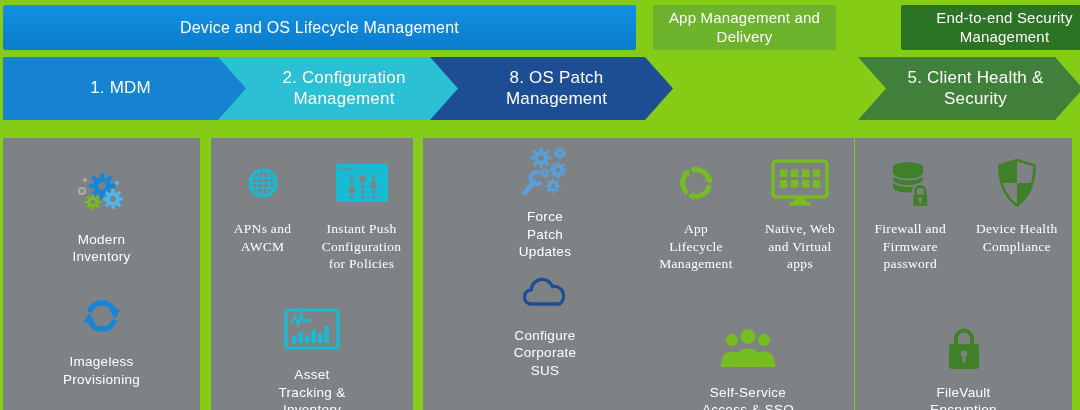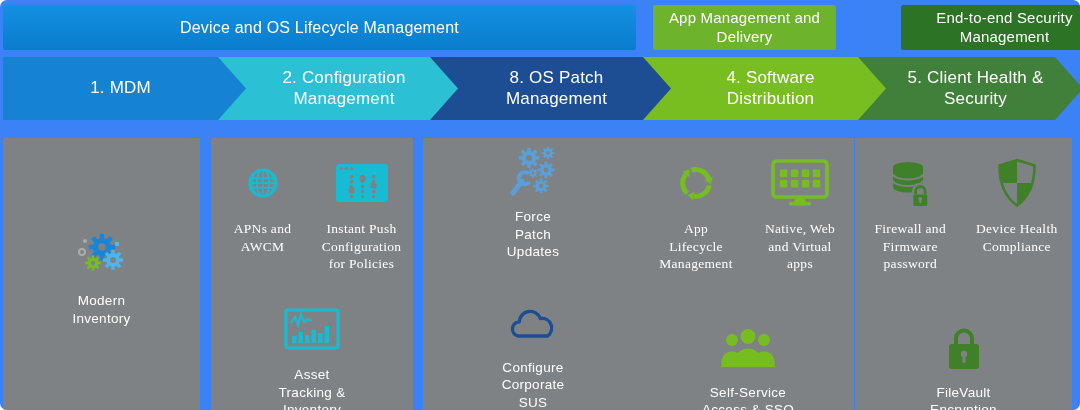--- a/index.html
+++ b/index.html
@@ -1,38 +1,38 @@
 <!DOCTYPE html>
 <html><head>
 <meta charset="utf-8">
 <style>
   html,body{margin:0;padding:0;background:#fff;}
-  #canvas{position:relative;width:1080px;height:410px;background:#3b82f6;overflow:hidden;
-          font-family:"Liberation Sans",sans-serif;border-radius:7px;-webkit-font-smoothing:antialiased;}
+  #canvas{position:relative;width:1080px;height:410px;background:#84cc16;overflow:hidden;
+          font-family:"Liberation Sans",sans-serif;-webkit-font-smoothing:antialiased;}
   .bar{position:absolute;top:5px;height:45px;border-radius:2px;display:flex;align-items:center;
        justify-content:center;color:#fff;text-align:center;white-space:pre-line;letter-spacing:.2px;}
   #b1{left:3px;width:633px;background:linear-gradient(180deg,#1390e2,#0a7ccd);font-size:16px;}
   #b2{left:644px;width:183px;background:#6db32c;font-size:15px;line-height:1.25;margin-left:9px;}
   #b3{left:857px;width:207px;background:#2d7326;font-size:15px;line-height:1.25;margin-left:44px;}
 
   .chev{position:absolute;top:57px;height:63px;display:flex;align-items:center;justify-content:center;
         color:#fff;font-size:17px;line-height:1.22;text-align:center;white-space:pre-line;letter-spacing:.2px;}
   .notch{clip-path:polygon(0 0,calc(100% - 28px) 0,100% 50%,calc(100% - 28px) 100%,0 100%,28px 50%);padding-left:10px;}
   .flat{clip-path:polygon(0 0,calc(100% - 28px) 0,100% 50%,calc(100% - 28px) 100%,0 100%);padding-right:20px;}
   #s1{left:3px;width:235px;background:#1583d2;}
   #s2{left:218px;width:232px;background:#2bc0d4;text-align:center;}
   #s3{left:430px;width:233px;background:#1d4e94;}
   #s4{left:643px;width:235px;background:#79be20;}
   #s5{left:858px;width:215px;background:#41803a;}
 
   .panel{position:absolute;top:138px;height:265px;background:#7f8285;color:#fff;
          display:flex;flex-direction:column;}
   #p1{left:3px;width:197px;justify-content:space-evenly;padding:6px 0;}
   #p2{left:211px;width:198px;justify-content:space-between;padding:16px 2px 16px;}
-  #p3{left:423px;width:212px;justify-content:flex-start;padding:4px 4px;gap:32px;}
+  #p3{left:423px;width:212px;justify-content:flex-start;padding:4px 16px;}
   #p4{left:642px;width:208px;justify-content:space-between;padding:16px 2px 18px;}
   #p5{left:855px;width:213px;justify-content:space-between;padding:16px 2px 18px;}
   .item{display:flex;flex-direction:column;align-items:center;gap:8px;}
   .duo{display:flex;width:100%;}
   .duo .item{flex:1;font-family:Liberation Serif, serif;}
   .iconbox{height:58px;display:flex;align-items:center;justify-content:center;}
   .lbl{font-size:13.5px;line-height:1.3;letter-spacing:.3px;text-align:center;white-space:pre-line;}
   .defs{position:absolute;width:0;height:0;}
 </style>
 </head>
@@ -67,22 +67,20 @@
   <div class="bar" id="b2">App Management and
 Delivery</div>
   <div class="bar" id="b3">End-to-end Security
 Management</div>
 
   <div class="chev flat" id="s1">1. MDM</div>
   <div class="chev notch" id="s2">2. Configuration
 Management</div>
   <div class="chev notch" id="s3">8. OS Patch
 Management</div>
-  <div class="chev notch" id="s4">4. Software
-Distribution</div>
   <div class="chev notch" id="s5">5. Client Health &amp;
 Security</div>
 
   <div class="panel" id="p1">
     <div class="item">
       <div class="iconbox">
         <svg width="52" height="46" viewBox="0 0 52 46">
           <g transform="translate(26,15) scale(1.05)" fill="#1886d6">
               <use href="#gear"></use>
             </g>
@@ -92,20 +90,34 @@
           <g transform="translate(37,28) scale(0.80)" fill="#4fb5e8">
               <use href="#gear"></use>
             </g>
           <circle cx="6" cy="20" r="3" fill="none" stroke="#a9abac" stroke-width="2"></circle>
           <circle cx="9" cy="9" r="2" fill="#a9abac"></circle>
           <circle cx="41" cy="12" r="2.2" fill="#55b9e9"></circle>
         </svg>
       </div>
       <div class="lbl">Modern
 Inventory</div>
+    </div>
+    <div class="item">
+      <div class="iconbox">
+        <svg width="52" height="46" viewBox="-26 -23 52 46">
+          <g stroke="#1886d6" stroke-width="5.5" fill="none">
+            <path d="M -12.6 -4 A 13.2 13.2 0 0 1 12.6 -4"></path>
+            <path d="M 12.6 4 A 13.2 13.2 0 0 1 -12.6 4"></path>
+          </g>
+          <path fill="#1886d6" d="M 7.2 -6.8 L 18.4 -6.8 L 12.8 3.6 Z"></path>
+          <path fill="#1886d6" d="M -7.2 6.8 L -18.4 6.8 L -12.8 -3.6 Z"></path>
+        </svg>
+      </div>
+      <div class="lbl">Imageless
+Provisioning</div>
     </div>
   </div>
 
   <div class="panel" id="p2">
     <div class="duo">
       <div class="item">
         <div class="iconbox">
           <svg width="48" height="48" viewBox="-25 -25 50 50">
             <g fill="none" stroke="#17bcd4">
               <circle r="13.8" stroke-width="2.8"></circle>

